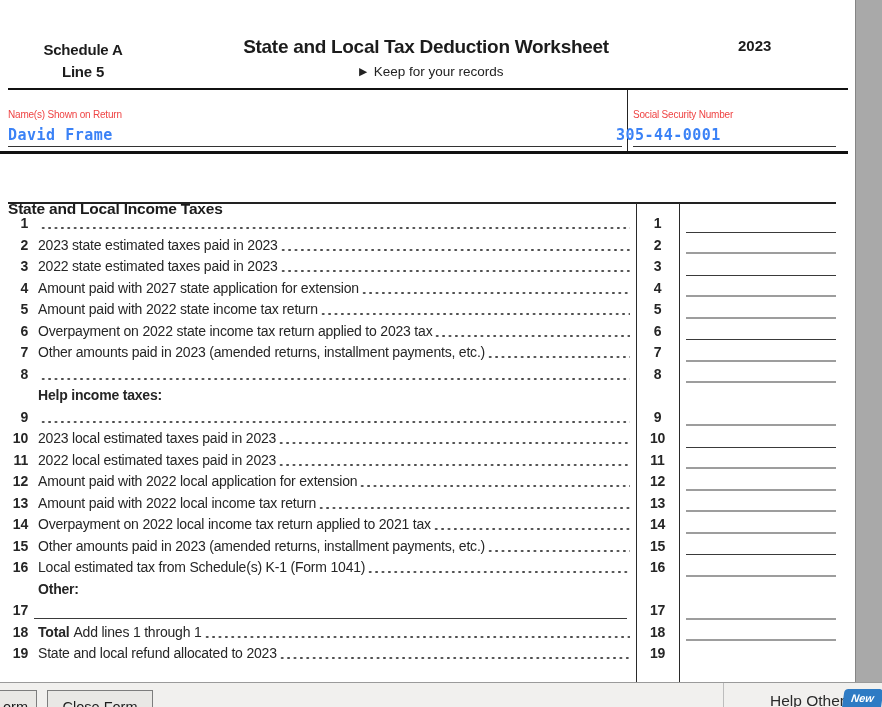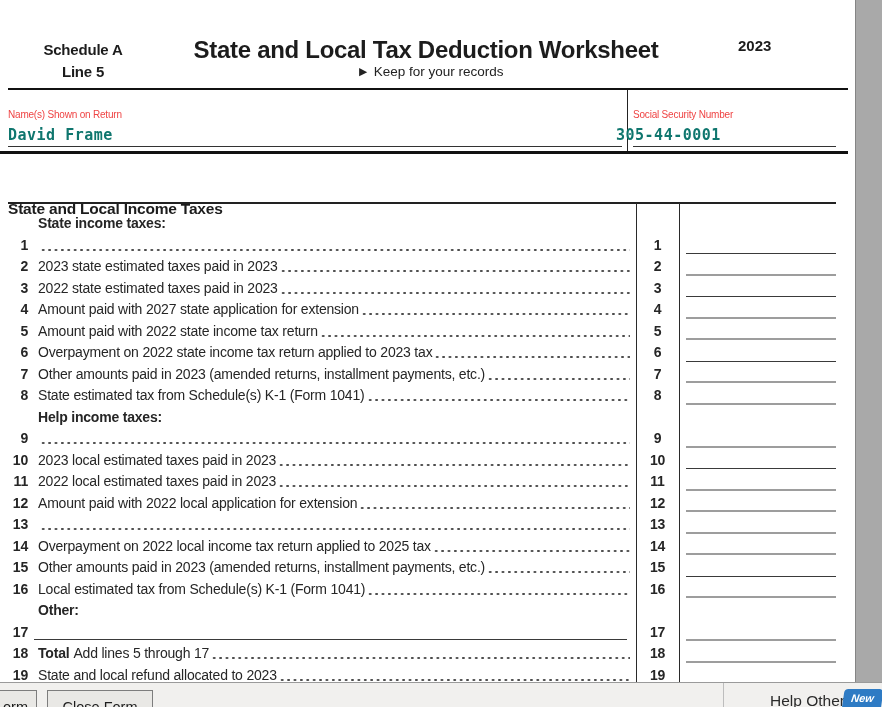--- a/index.html
+++ b/index.html
@@ -5,29 +5,29 @@
   html,body{margin:0;padding:0;}
   body{
     width:882px;height:707px;position:relative;overflow:hidden;
     background:#ffffff;color:#1c1c1c;
     font-family:"Liberation Sans", sans-serif;
   }
   
   .sched-block{position:absolute;left:32px;top:39px;width:102px;text-align:center;
     font-weight:bold;font-size:15px;line-height:22px;letter-spacing:-0.2px;}
   .ws-title{position:absolute;left:0;top:36px;width:852px;text-align:center;
-    font-weight:bold;font-size:24px;letter-spacing:-0.3px;}
+    font-weight:bold;font-size:19px;letter-spacing:-0.3px;}
   .ws-subtitle{position:absolute;left:0;top:64px;width:860px;text-align:center;
     font-size:13.5px;color:#222;}
   .ws-year{position:absolute;left:738px;top:37px;font-weight:bold;font-size:15px;}
   .rule-top{position:absolute;left:8px;top:88px;width:840px;height:2.2px;background:#111;}
   
   .fld-label{position:absolute;font-size:10px;color:#ef4444;letter-spacing:-0.2px;}
   .mono-val{position:absolute;font-family:"DejaVu Sans Mono", monospace;
-    font-weight:bold;font-size:15px;letter-spacing:0.5px;color:#0f766e;}
+    font-weight:bold;font-size:15px;letter-spacing:0.5px;color:#3b82f6;}
   .name-label{left:8px;top:109px;}
   .name-val{left:8px;top:126px;}
   .name-uline{position:absolute;left:8px;top:146px;width:614px;border-top:1.3px solid #333;}
   .vdiv-name{position:absolute;left:627px;top:90px;height:63px;border-left:1.3px solid #222;}
   .ssn-label{left:633px;top:109px;}
   .ssn-val{left:616px;top:126px;}
   .ssn-uline{position:absolute;left:633px;top:146px;width:203px;border-top:1.3px solid #333;}
   .rule-thick{position:absolute;left:0;top:151px;width:848px;height:3.2px;background:#111;}
   .section-title{position:absolute;left:8px;top:170px;font-weight:bold;font-size:15.5px;letter-spacing:-0.2px;margin-top:30px;}
   
@@ -88,276 +88,266 @@
 <div class="mono-val ssn-val">305-44-0001</div>
 <div class="ssn-uline"></div>
 <div class="rule-thick"></div>
 
 <div class="section-title">State and Local Income Taxes</div>
 
 <div class="tbl-rule"></div>
 <div class="vline1"></div>
 <div class="vline2"></div>
 <div class="rows">
+
+  <div class="row item">
+    <div class="num-left">1</div>
+    <div class="desc">
+      <span class="bold-prefix"></span>
+      <span class="leader"></span>
+    </div>
+    <div class="num-mid">1</div>
+    <div class="amount">
+        <div class="uline dark"></div>
+      </div>
+  </div>
+
+  <div class="row item">
+    <div class="num-left">2</div>
+    <div class="desc">
+      <span class="bold-prefix"></span>
+      <span>2023 state estimated taxes paid in 2023</span>
+      <span class="leader"></span>
+    </div>
+    <div class="num-mid">2</div>
+    <div class="amount">
+        <div class="uline gray"></div>
+      </div>
+  </div>
+
+  <div class="row item">
+    <div class="num-left">3</div>
+    <div class="desc">
+      <span class="bold-prefix"></span>
+      <span>2022 state estimated taxes paid in 2023</span>
+      <span class="leader"></span>
+    </div>
+    <div class="num-mid">3</div>
+    <div class="amount">
+        <div class="uline dark"></div>
+      </div>
+  </div>
+
+  <div class="row item">
+    <div class="num-left">4</div>
+    <div class="desc">
+      <span class="bold-prefix"></span>
+      <span>Amount paid with 2027 state application for extension</span>
+      <span class="leader"></span>
+    </div>
+    <div class="num-mid">4</div>
+    <div class="amount">
+        <div class="uline gray"></div>
+      </div>
+  </div>
+
+  <div class="row item">
+    <div class="num-left">5</div>
+    <div class="desc">
+      <span class="bold-prefix"></span>
+      <span>Amount paid with 2022 state income tax return</span>
+      <span class="leader"></span>
+    </div>
+    <div class="num-mid">5</div>
+    <div class="amount">
+        <div class="uline gray"></div>
+      </div>
+  </div>
+
+  <div class="row item">
+    <div class="num-left">6</div>
+    <div class="desc">
+      <span class="bold-prefix"></span>
+      <span>Overpayment on 2022 state income tax return applied to 2023 tax</span>
+      <span class="leader"></span>
+    </div>
+    <div class="num-mid">6</div>
+    <div class="amount">
+        <div class="uline dark"></div>
+      </div>
+  </div>
+
+  <div class="row item">
+    <div class="num-left">7</div>
+    <div class="desc">
+      <span class="bold-prefix"></span>
+      <span>Other amounts paid in 2023 (amended returns, installment payments, etc.)</span>
+      <span class="leader"></span>
+    </div>
+    <div class="num-mid">7</div>
+    <div class="amount">
+        <div class="uline gray"></div>
+      </div>
+  </div>
+
+  <div class="row item">
+    <div class="num-left">8</div>
+    <div class="desc">
+      <span class="bold-prefix"></span>
+      <span class="leader"></span>
+    </div>
+    <div class="num-mid">8</div>
+    <div class="amount">
+        <div class="uline gray"></div>
+      </div>
+  </div>
+
   <div class="row header">
     <div class="num-left"></div>
     <div class="desc">
-      <span class="bold-prefix">State income taxes:</span>
+      <span class="bold-prefix">Help income taxes:</span>
       <span></span>
 
     </div>
     <div class="num-mid"></div>
     <div class="amount"></div>
   </div>
 
   <div class="row item">
-    <div class="num-left">1</div>
-    <div class="desc">
-      <span class="bold-prefix"></span>
-      <span class="leader"></span>
-    </div>
-    <div class="num-mid">1</div>
-    <div class="amount">
-        <div class="uline dark"></div>
-      </div>
-  </div>
-
-  <div class="row item">
-    <div class="num-left">2</div>
-    <div class="desc">
-      <span class="bold-prefix"></span>
-      <span>2023 state estimated taxes paid in 2023</span>
-      <span class="leader"></span>
-    </div>
-    <div class="num-mid">2</div>
-    <div class="amount">
-        <div class="uline gray"></div>
-      </div>
-  </div>
-
-  <div class="row item">
-    <div class="num-left">3</div>
-    <div class="desc">
-      <span class="bold-prefix"></span>
-      <span>2022 state estimated taxes paid in 2023</span>
-      <span class="leader"></span>
-    </div>
-    <div class="num-mid">3</div>
-    <div class="amount">
-        <div class="uline dark"></div>
-      </div>
-  </div>
-
-  <div class="row item">
-    <div class="num-left">4</div>
-    <div class="desc">
-      <span class="bold-prefix"></span>
-      <span>Amount paid with 2027 state application for extension</span>
-      <span class="leader"></span>
-    </div>
-    <div class="num-mid">4</div>
-    <div class="amount">
-        <div class="uline gray"></div>
-      </div>
-  </div>
-
-  <div class="row item">
-    <div class="num-left">5</div>
-    <div class="desc">
-      <span class="bold-prefix"></span>
-      <span>Amount paid with 2022 state income tax return</span>
-      <span class="leader"></span>
-    </div>
-    <div class="num-mid">5</div>
-    <div class="amount">
-        <div class="uline gray"></div>
-      </div>
-  </div>
-
-  <div class="row item">
-    <div class="num-left">6</div>
-    <div class="desc">
-      <span class="bold-prefix"></span>
-      <span>Overpayment on 2022 state income tax return applied to 2023 tax</span>
-      <span class="leader"></span>
-    </div>
-    <div class="num-mid">6</div>
-    <div class="amount">
-        <div class="uline dark"></div>
-      </div>
-  </div>
-
-  <div class="row item">
-    <div class="num-left">7</div>
+    <div class="num-left">9</div>
+    <div class="desc">
+      <span class="bold-prefix"></span>
+      <span class="leader"></span>
+    </div>
+    <div class="num-mid">9</div>
+    <div class="amount">
+        <div class="uline gray"></div>
+      </div>
+  </div>
+
+  <div class="row item">
+    <div class="num-left">10</div>
+    <div class="desc">
+      <span class="bold-prefix"></span>
+      <span>2023 local estimated taxes paid in 2023</span>
+      <span class="leader"></span>
+    </div>
+    <div class="num-mid">10</div>
+    <div class="amount">
+        <div class="uline dark"></div>
+      </div>
+  </div>
+
+  <div class="row item">
+    <div class="num-left">11</div>
+    <div class="desc">
+      <span class="bold-prefix"></span>
+      <span>2022 local estimated taxes paid in 2023</span>
+      <span class="leader"></span>
+    </div>
+    <div class="num-mid">11</div>
+    <div class="amount">
+        <div class="uline gray"></div>
+      </div>
+  </div>
+
+  <div class="row item">
+    <div class="num-left">12</div>
+    <div class="desc">
+      <span class="bold-prefix"></span>
+      <span>Amount paid with 2022 local application for extension</span>
+      <span class="leader"></span>
+    </div>
+    <div class="num-mid">12</div>
+    <div class="amount">
+        <div class="uline gray"></div>
+      </div>
+  </div>
+
+  <div class="row item">
+    <div class="num-left">13</div>
+    <div class="desc">
+      <span class="bold-prefix"></span>
+      <span>Amount paid with 2022 local income tax return</span>
+      <span class="leader"></span>
+    </div>
+    <div class="num-mid">13</div>
+    <div class="amount">
+        <div class="uline gray"></div>
+      </div>
+  </div>
+
+  <div class="row item">
+    <div class="num-left">14</div>
+    <div class="desc">
+      <span class="bold-prefix"></span>
+      <span>Overpayment on 2022 local income tax return applied to 2021 tax</span>
+      <span class="leader"></span>
+    </div>
+    <div class="num-mid">14</div>
+    <div class="amount">
+        <div class="uline gray"></div>
+      </div>
+  </div>
+
+  <div class="row item">
+    <div class="num-left">15</div>
     <div class="desc">
       <span class="bold-prefix"></span>
       <span>Other amounts paid in 2023 (amended returns, installment payments, etc.)</span>
       <span class="leader"></span>
     </div>
-    <div class="num-mid">7</div>
-    <div class="amount">
-        <div class="uline gray"></div>
-      </div>
-  </div>
-
-  <div class="row item">
-    <div class="num-left">8</div>
-    <div class="desc">
-      <span class="bold-prefix"></span>
-      <span>State estimated tax from Schedule(s) K-1 (Form 1041)</span>
-      <span class="leader"></span>
-    </div>
-    <div class="num-mid">8</div>
+    <div class="num-mid">15</div>
+    <div class="amount">
+        <div class="uline dark"></div>
+      </div>
+  </div>
+
+  <div class="row item">
+    <div class="num-left">16</div>
+    <div class="desc">
+      <span class="bold-prefix"></span>
+      <span>Local estimated tax from Schedule(s) K-1 (Form 1041)</span>
+      <span class="leader"></span>
+    </div>
+    <div class="num-mid">16</div>
     <div class="amount">
         <div class="uline gray"></div>
       </div>
   </div>
 
   <div class="row header">
     <div class="num-left"></div>
     <div class="desc">
-      <span class="bold-prefix">Help income taxes:</span>
+      <span class="bold-prefix">Other:</span>
       <span></span>
 
     </div>
     <div class="num-mid"></div>
     <div class="amount"></div>
   </div>
 
-  <div class="row item">
-    <div class="num-left">9</div>
-    <div class="desc">
-      <span class="bold-prefix"></span>
-      <span class="leader"></span>
-    </div>
-    <div class="num-mid">9</div>
-    <div class="amount">
-        <div class="uline gray"></div>
-      </div>
-  </div>
-
-  <div class="row item">
-    <div class="num-left">10</div>
-    <div class="desc">
-      <span class="bold-prefix"></span>
-      <span>2023 local estimated taxes paid in 2023</span>
-      <span class="leader"></span>
-    </div>
-    <div class="num-mid">10</div>
-    <div class="amount">
-        <div class="uline dark"></div>
-      </div>
-  </div>
-
-  <div class="row item">
-    <div class="num-left">11</div>
-    <div class="desc">
-      <span class="bold-prefix"></span>
-      <span>2022 local estimated taxes paid in 2023</span>
-      <span class="leader"></span>
-    </div>
-    <div class="num-mid">11</div>
-    <div class="amount">
-        <div class="uline gray"></div>
-      </div>
-  </div>
-
-  <div class="row item">
-    <div class="num-left">12</div>
-    <div class="desc">
-      <span class="bold-prefix"></span>
-      <span>Amount paid with 2022 local application for extension</span>
-      <span class="leader"></span>
-    </div>
-    <div class="num-mid">12</div>
-    <div class="amount">
-        <div class="uline gray"></div>
-      </div>
-  </div>
-
-  <div class="row item">
-    <div class="num-left">13</div>
-    <div class="desc">
-      <span class="bold-prefix"></span>
-      <span class="leader"></span>
-    </div>
-    <div class="num-mid">13</div>
-    <div class="amount">
-        <div class="uline gray"></div>
-      </div>
-  </div>
-
-  <div class="row item">
-    <div class="num-left">14</div>
-    <div class="desc">
-      <span class="bold-prefix"></span>
-      <span>Overpayment on 2022 local income tax return applied to 2025 tax</span>
-      <span class="leader"></span>
-    </div>
-    <div class="num-mid">14</div>
-    <div class="amount">
-        <div class="uline gray"></div>
-      </div>
-  </div>
-
-  <div class="row item">
-    <div class="num-left">15</div>
-    <div class="desc">
-      <span class="bold-prefix"></span>
-      <span>Other amounts paid in 2023 (amended returns, installment payments, etc.)</span>
-      <span class="leader"></span>
-    </div>
-    <div class="num-mid">15</div>
-    <div class="amount">
-        <div class="uline dark"></div>
-      </div>
-  </div>
-
-  <div class="row item">
-    <div class="num-left">16</div>
-    <div class="desc">
-      <span class="bold-prefix"></span>
-      <span>Local estimated tax from Schedule(s) K-1 (Form 1041)</span>
-      <span class="leader"></span>
-    </div>
-    <div class="num-mid">16</div>
-    <div class="amount">
-        <div class="uline gray"></div>
-      </div>
-  </div>
-
-  <div class="row header">
-    <div class="num-left"></div>
-    <div class="desc">
-      <span class="bold-prefix">Other:</span>
-      <span></span>
-
-    </div>
-    <div class="num-mid"></div>
-    <div class="amount"></div>
-  </div>
-
   <div class="row writein">
     <div class="num-left">17</div>
     <div class="desc">
       <span class="bold-prefix"></span>
       <span></span>
 
     </div>
     <div class="num-mid">17</div>
     <div class="amount">
         <div class="uline gray"></div>
       </div>
   </div>
 
   <div class="row total">
     <div class="num-left">18</div>
     <div class="desc">
       <span class="bold-prefix">Total</span>
-      <span>Add lines 5 through 17</span>
+      <span>Add lines 1 through 1</span>
       <span class="leader"></span>
     </div>
     <div class="num-mid">18</div>
     <div class="amount">
         <div class="uline gray"></div>
       </div>
   </div>
 
   <div class="row item">
     <div class="num-left">19</div>

